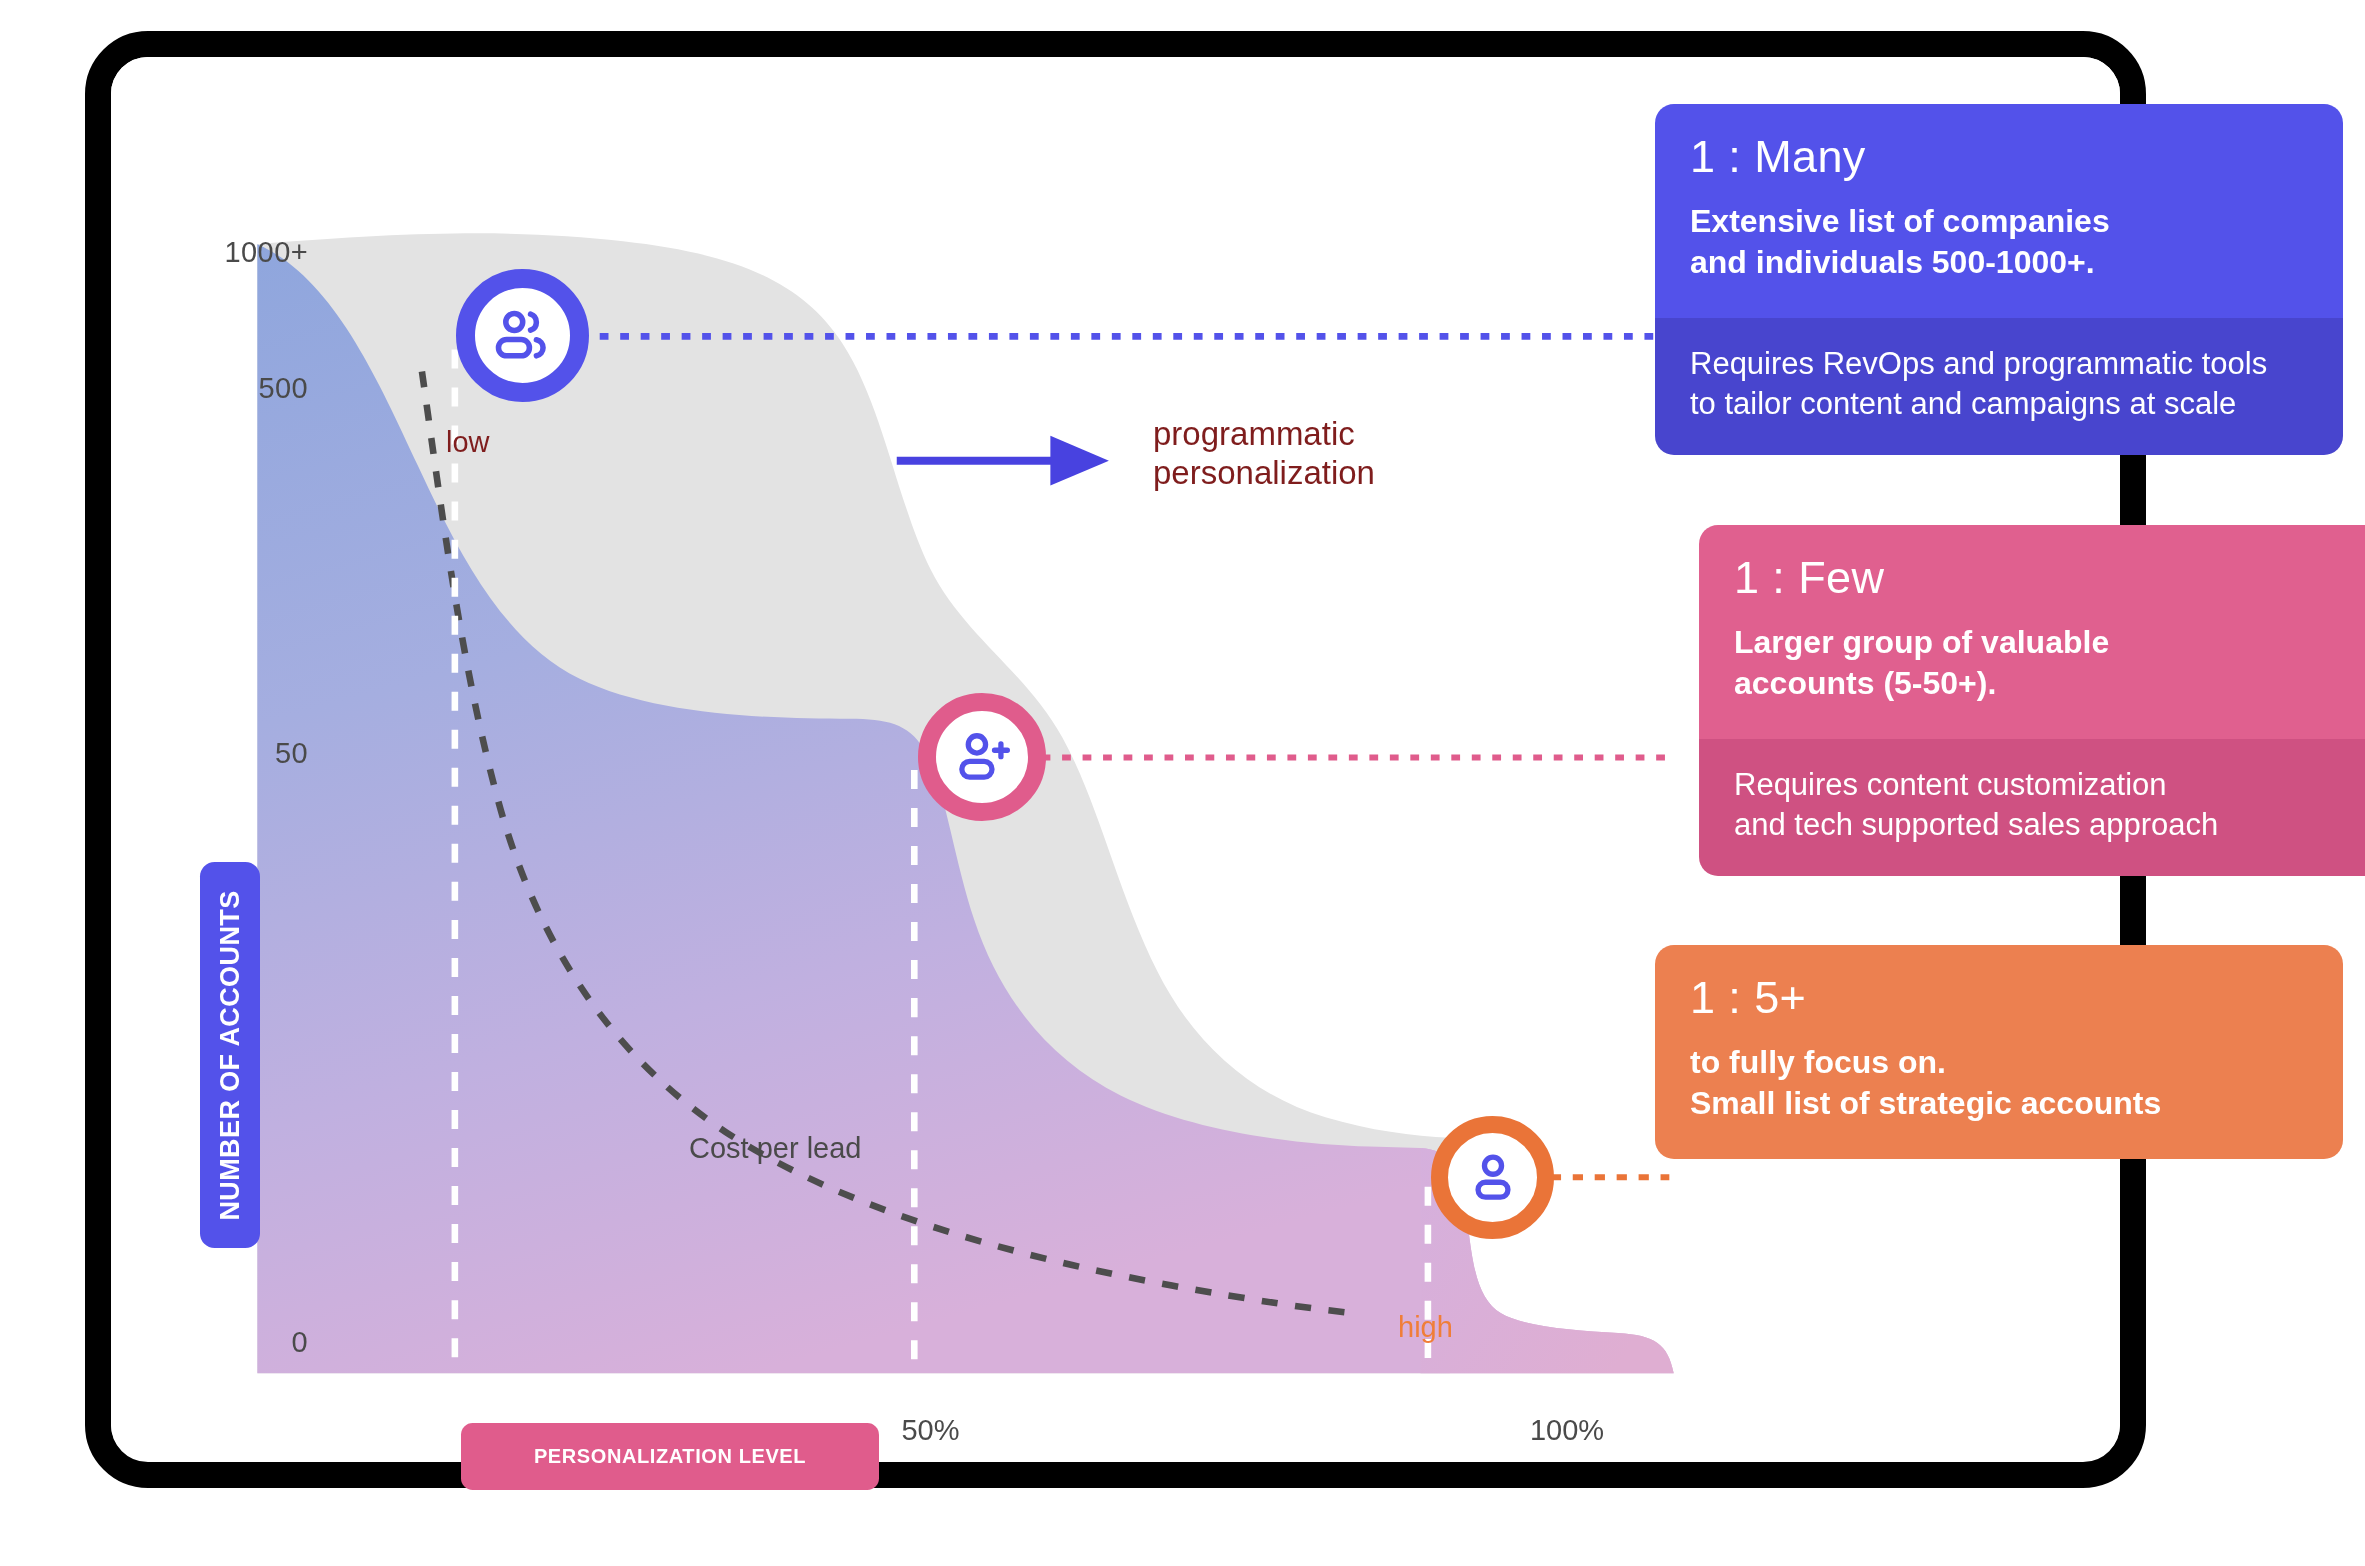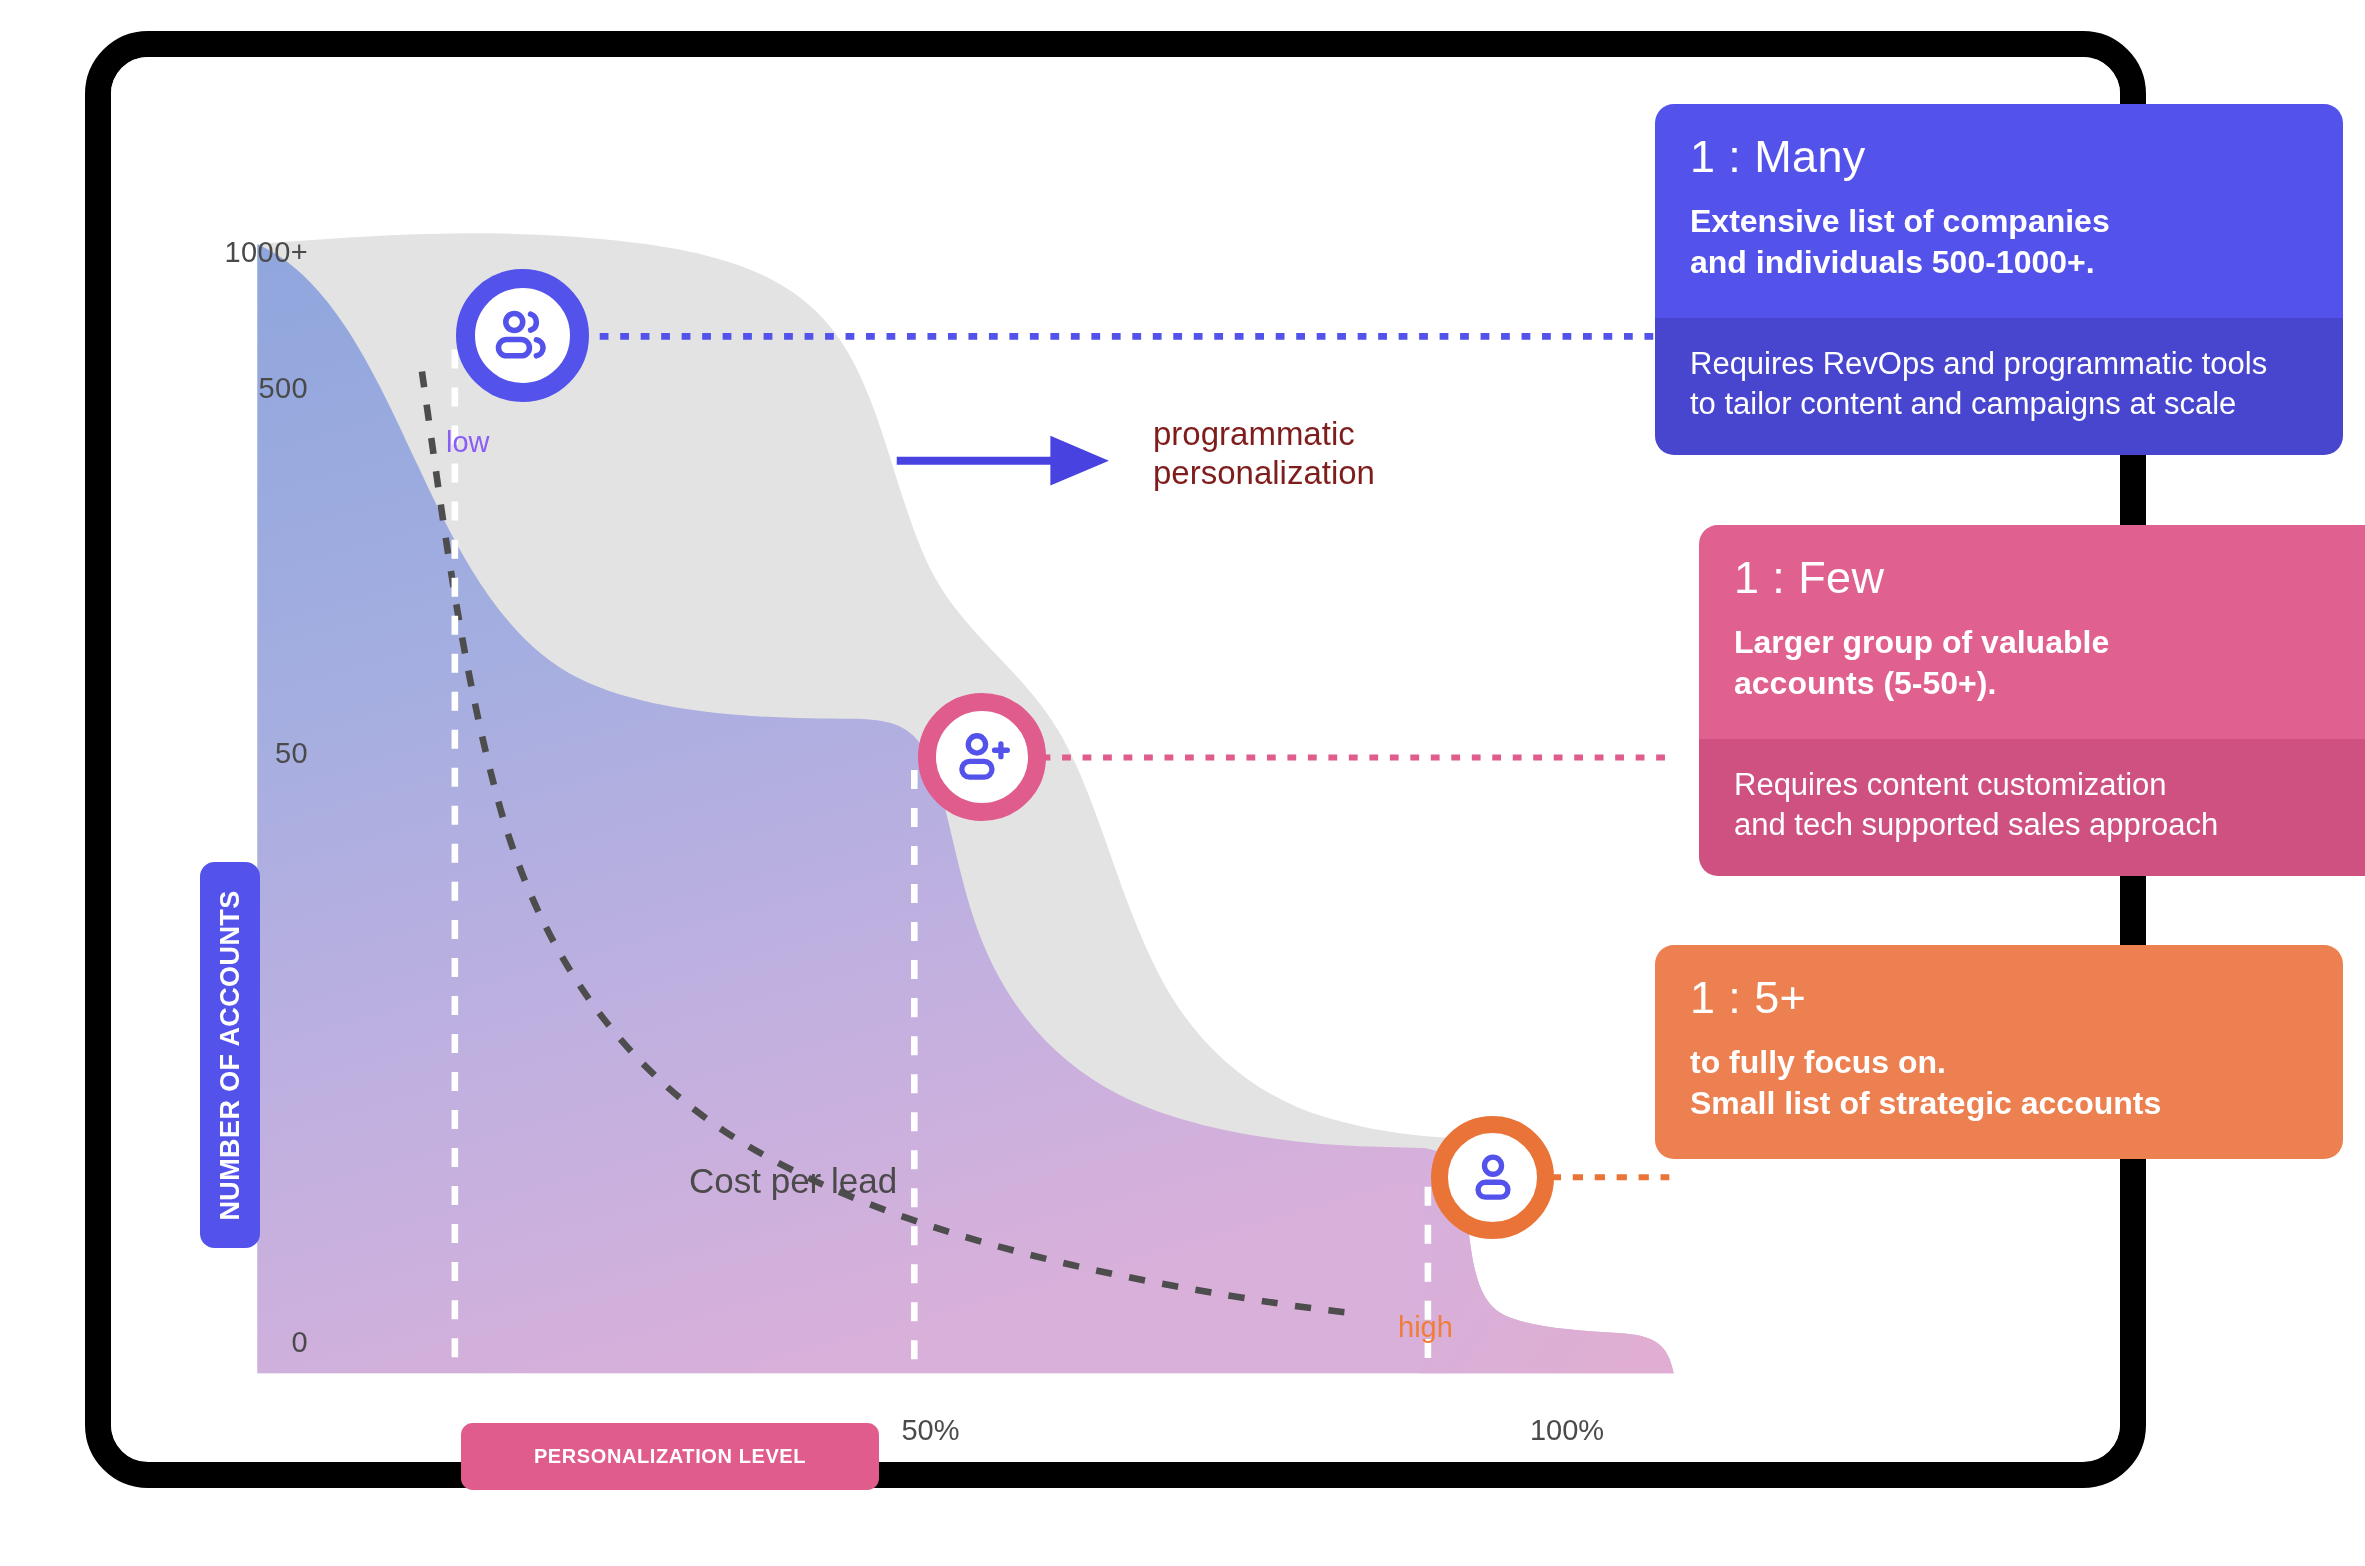--- a/index.html
+++ b/index.html
@@ -98,23 +98,23 @@
   .xaxis-pill span {
     color: #ffffff;
     font-size: 20px;
     font-weight: bold;
     letter-spacing: 0.6px;
     white-space: nowrap;
   }
 
   
   .anno { position: absolute; white-space: nowrap; }
-  #anno-low  { left: 335px;  top: 369px;  color: #8b5cf6; font-size: 29px; }
+  #anno-low  { left: 335px;  top: 369px;  color: #7f1d1d; font-size: 29px; }
   #anno-high { left: 1287px; top: 1254px; color: #f07e38; font-size: 29px; }
-  #anno-cost { left: 578px;  top: 1075px; color: #4a4a4a; font-size: 35px; margin-top: 29px; }
+  #anno-cost { left: 578px;  top: 1075px; color: #4a4a4a; font-size: 29px; }
   #anno-prog {
     left: 1042px; top: 358px;
     color: #7f1d1d; font-size: 33px; line-height: 1.18;
     white-space: normal; width: 307px;
   }
 
   
   .marker {
     position: absolute;
     border-radius: 50%;

